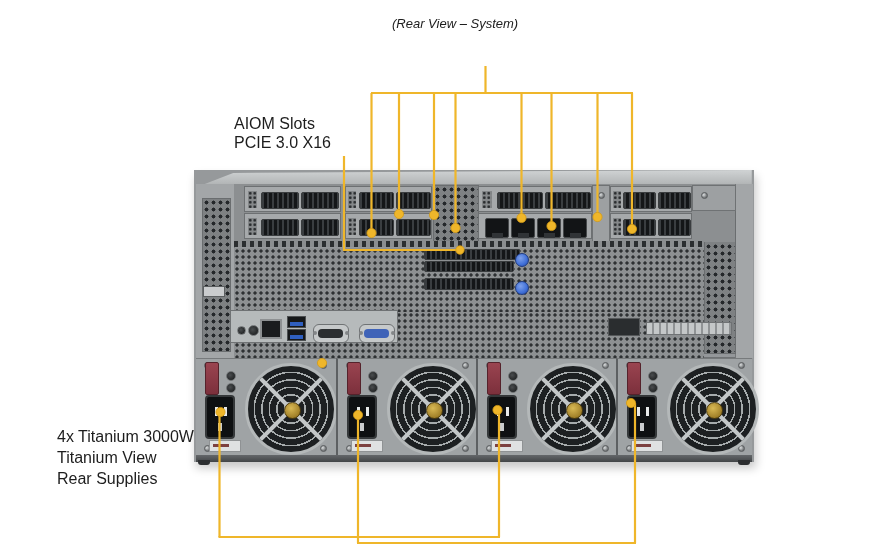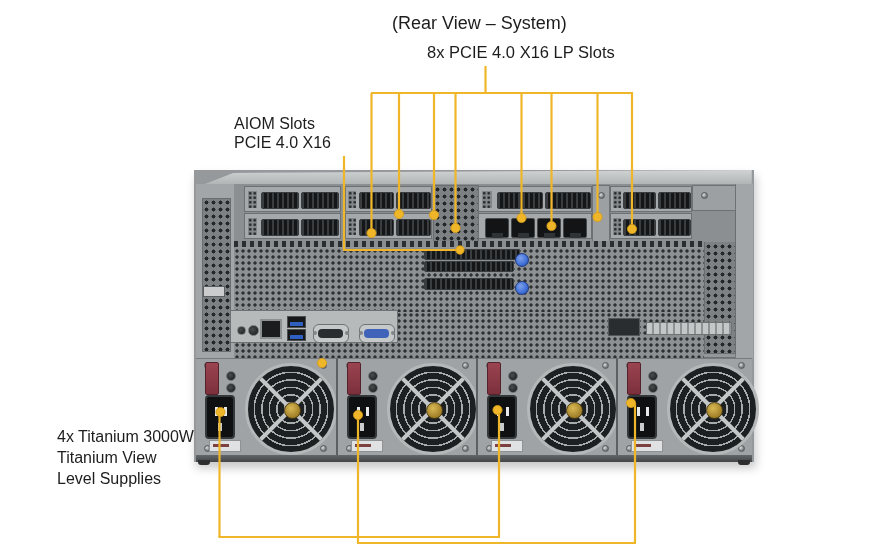--- a/index.html
+++ b/index.html
@@ -253,28 +253,27 @@
       <circle cx="632" cy="229" r="4.6"></circle>
       <circle cx="460" cy="250" r="4.2"></circle>
       <circle cx="220.5" cy="412" r="4.6"></circle>
       <circle cx="358" cy="415" r="4.6"></circle>
       <circle cx="497.5" cy="410" r="4.6"></circle>
       <circle cx="631" cy="403" r="4.6"></circle>
       <circle cx="322" cy="363" r="4.6"></circle>
     </g>
   </svg>
 
-  <div class="lbl" style="left:392px;top:14px;font-size:18px;">(Rear View – System)</div>
-
-  <div class="lbl" style="left:427px;top:43px;font-size:16.5px;">8x PCIE 4.0 X16 LP Slots</div>
+  <div class="lbl" style="left:392px;top:14px;font-style:italic;font-size:13px;">(Rear View – System)</div>
+
 
   <div class="lbl" style="left:234px;top:114px;font-size:16px;">
     <span style="display:block;">AIOM Slots</span>
-    <span style="display:block;">PCIE 4.0 X16</span>
+    <span style="display:block;">PCIE 3.0 X16</span>
   </div>
 
   <div class="lbl" style="left:57px;top:426px;font-size:16px;line-height:21px;">
     <span style="display:block;">4x Titanium 3000W</span>
     <span style="display:block;">Titanium View</span>
-    <span style="display:block;">Level Supplies</span>
+    <span style="display:block;">Rear Supplies</span>
   </div>
 
 </div>
 
 </body></html>

